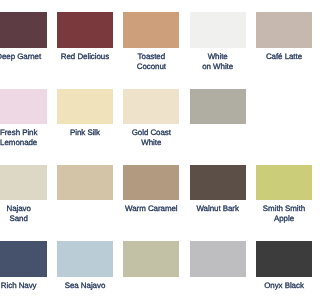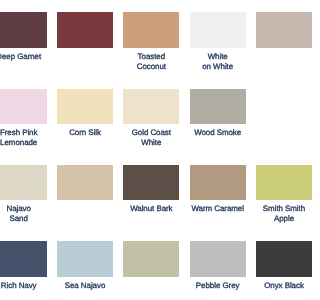--- a/index.html
+++ b/index.html
@@ -53,71 +53,72 @@
 <body>
 
 <div id="palette-grid">
   <div class="swatch-row">
     <div class="swatch-cell">
       <div class="swatch-chip" style="background-color: rgb(94, 60, 67);"></div>
       <div class="swatch-label">Deep Garnet</div>
     </div>
     <div class="swatch-cell">
       <div class="swatch-chip" style="background-color: rgb(122, 58, 61);"></div>
+      <div class="swatch-label">Red Delicious</div>
     </div>
     <div class="swatch-cell">
       <div class="swatch-chip" style="background-color: rgb(205, 159, 123);"></div>
       <div class="swatch-label">Toasted
 Coconut</div>
     </div>
     <div class="swatch-cell">
       <div class="swatch-chip" style="background-color: rgb(240, 240, 238);"></div>
       <div class="swatch-label">White
 on White</div>
     </div>
     <div class="swatch-cell">
       <div class="swatch-chip" style="background-color: rgb(198, 184, 175);"></div>
+      <div class="swatch-label">Café Latte</div>
     </div>
   </div>
   <div class="swatch-row">
     <div class="swatch-cell">
       <div class="swatch-chip" style="background-color: rgb(237, 216, 227);"></div>
       <div class="swatch-label">Fresh Pink
 Lemonade</div>
     </div>
     <div class="swatch-cell">
       <div class="swatch-chip" style="background-color: rgb(240, 226, 186);"></div>
-      <div class="swatch-label">Corn Silk</div>
+      <div class="swatch-label">Pink Silk</div>
     </div>
     <div class="swatch-cell">
       <div class="swatch-chip" style="background-color: rgb(238, 226, 203);"></div>
       <div class="swatch-label">Gold Coast
 White</div>
     </div>
     <div class="swatch-cell">
       <div class="swatch-chip" style="background-color: rgb(176, 173, 163);"></div>
-      <div class="swatch-label">Wood Smoke</div>
     </div>
   </div>
   <div class="swatch-row">
     <div class="swatch-cell">
       <div class="swatch-chip" style="background-color: rgb(221, 216, 198);"></div>
       <div class="swatch-label">Najavo
 Sand</div>
     </div>
     <div class="swatch-cell">
       <div class="swatch-chip" style="background-color: rgb(211, 195, 167);"></div>
     </div>
     <div class="swatch-cell">
+      <div class="swatch-chip" style="background-color: rgb(178, 154, 128);"></div>
+      <div class="swatch-label">Warm Caramel</div>
+    </div>
+    <div class="swatch-cell">
       <div class="swatch-chip" style="background-color: rgb(91, 79, 72);"></div>
       <div class="swatch-label">Walnut Bark</div>
-    </div>
-    <div class="swatch-cell">
-      <div class="swatch-chip" style="background-color: rgb(178, 154, 128);"></div>
-      <div class="swatch-label">Warm Caramel</div>
     </div>
     <div class="swatch-cell">
       <div class="swatch-chip" style="background-color: rgb(203, 205, 120);"></div>
       <div class="swatch-label">Smith Smith
 Apple</div>
     </div>
   </div>
   <div class="swatch-row">
     <div class="swatch-cell">
       <div class="swatch-chip" style="background-color: rgb(70, 81, 107);"></div>
@@ -125,20 +126,19 @@
     </div>
     <div class="swatch-cell">
       <div class="swatch-chip" style="background-color: rgb(186, 204, 214);"></div>
       <div class="swatch-label">Sea Najavo</div>
     </div>
     <div class="swatch-cell">
       <div class="swatch-chip" style="background-color: rgb(194, 193, 166);"></div>
     </div>
     <div class="swatch-cell">
       <div class="swatch-chip" style="background-color: rgb(190, 190, 192);"></div>
-      <div class="swatch-label">Pebble Grey</div>
     </div>
     <div class="swatch-cell">
       <div class="swatch-chip" style="background-color: rgb(60, 60, 60);"></div>
       <div class="swatch-label">Onyx Black</div>
     </div>
   </div>
 </div>
 
 </body></html>

